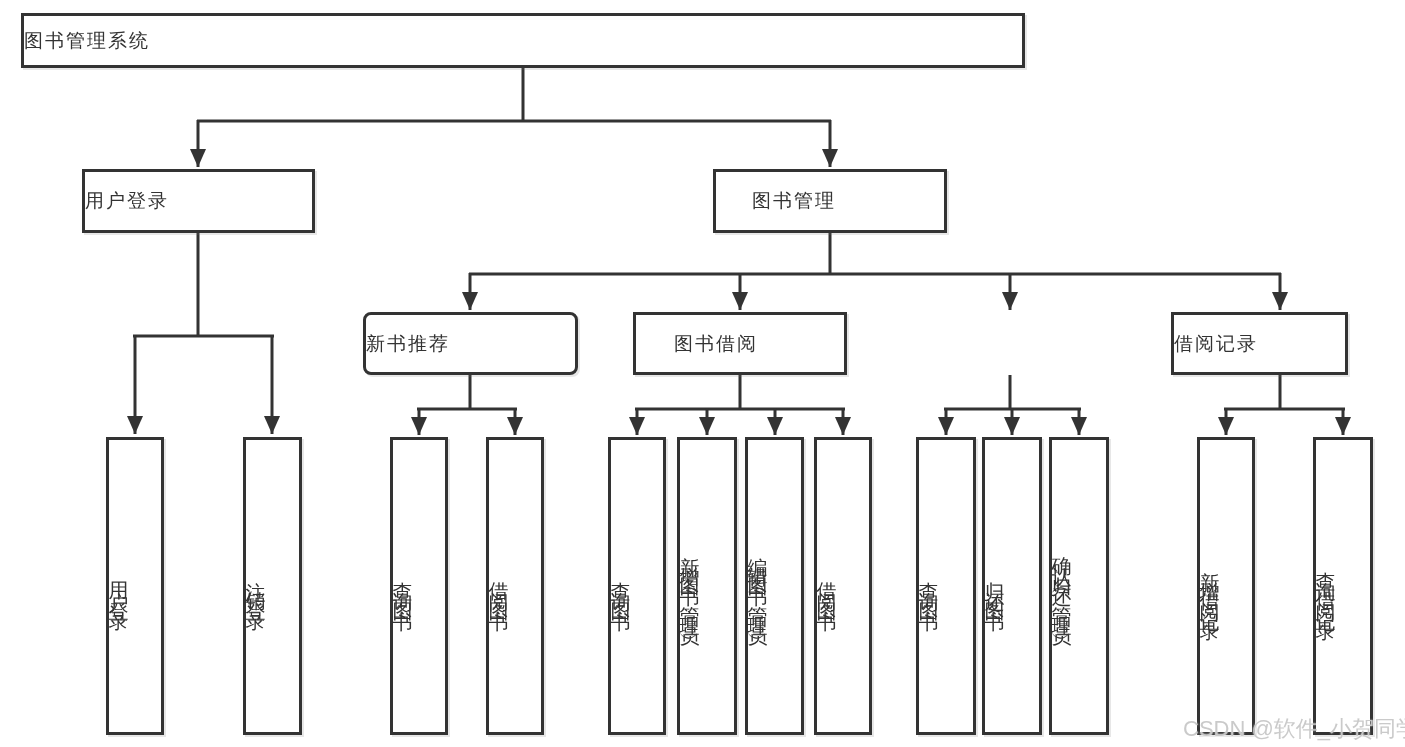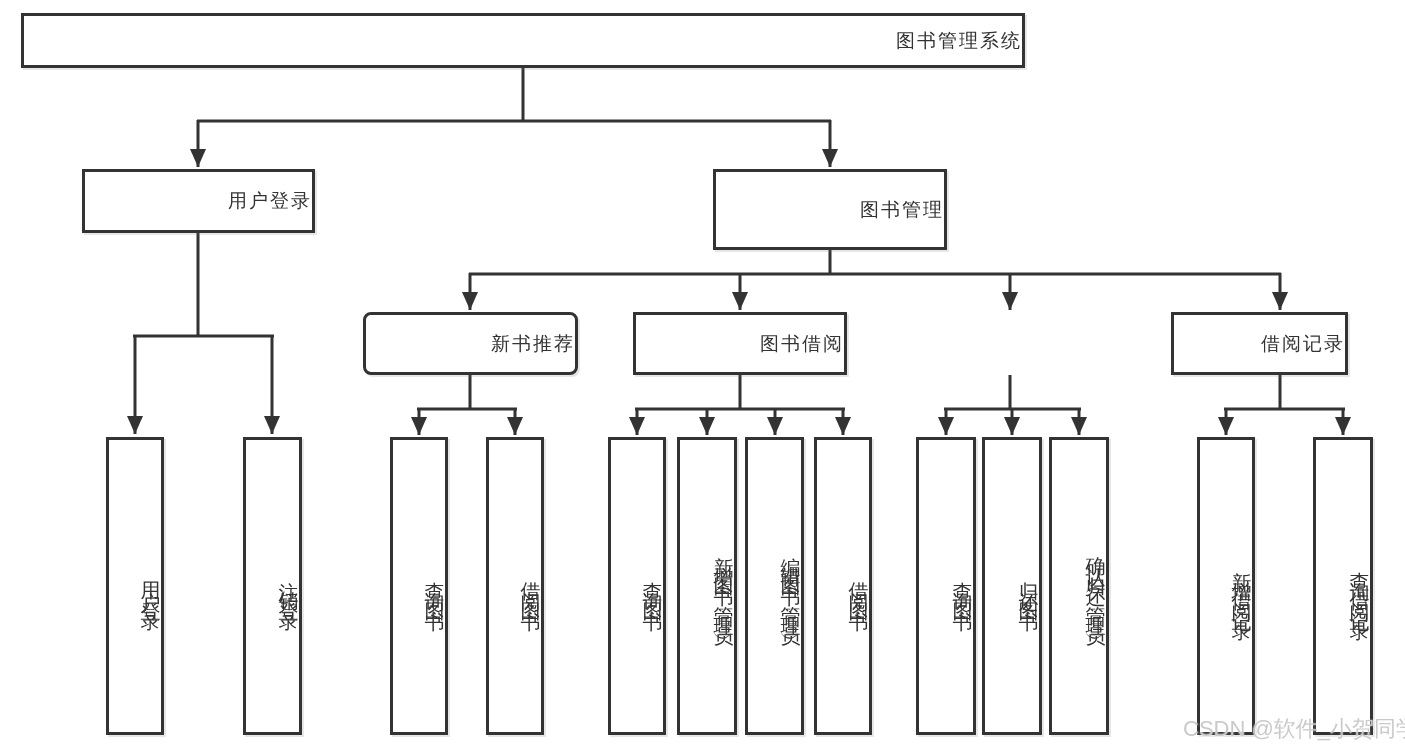--- a/index.html
+++ b/index.html
@@ -13,41 +13,41 @@
   }
   .wires { position: absolute; left: 0; top: 0; z-index: 0; }
   .node {
     position: absolute;
     box-sizing: border-box;
     background: #ffffff;
     border: 3px solid #333333;
     color: #333333;
     display: flex;
     align-items: center;
-    justify-content: flex-end;
+    justify-content: flex-start;
     z-index: 1;
     box-shadow: 2px 2px 0 rgba(120,120,120,0.18);
   }
   .h-label {
     font-size: 19px;
     letter-spacing: 2px;
     white-space: nowrap;
   }
   .v-node .v-label {
     writing-mode: vertical-rl;
     text-orientation: mixed;
     font-size: 20px;
     letter-spacing: 10px;
     line-height: 1;
     white-space: nowrap;
   }
   
   .n-root  { left: 21px;   top: 13px;  width: 1004px; height: 55px; }
   .n-l2a   { left: 82px;   top: 169px; width: 233px;  height: 64px; }
-  .n-l2b   { left: 713px;  top: 169px; width: 234px;  height: 81px; }
+  .n-l2b   { left: 713px;  top: 169px; width: 234px;  height: 64px; padding-left: 36px; }
   .n-l3a   { left: 363px;  top: 312px; width: 215px;  height: 63px; border-radius: 8px; }
   .n-l3b   { left: 633px;  top: 312px; width: 214px;  height: 63px; padding-left: 38px; }
   .n-l3c   { left: 903px;  top: 312px; width: 214px;  height: 63px; }
   .n-l3d   { left: 1171px; top: 312px; width: 177px;  height: 63px; }
   .leaf    { top: 437px; height: 298px; }
   .n-u1 { left: 106px;  width: 58px; }
   .n-u2 { left: 243px;  width: 59px; }
   .n-n1 { left: 390px;  width: 58px; }
   .n-n2 { left: 486px;  width: 58px; }
   .n-b1 { left: 608px;  width: 58px; }

